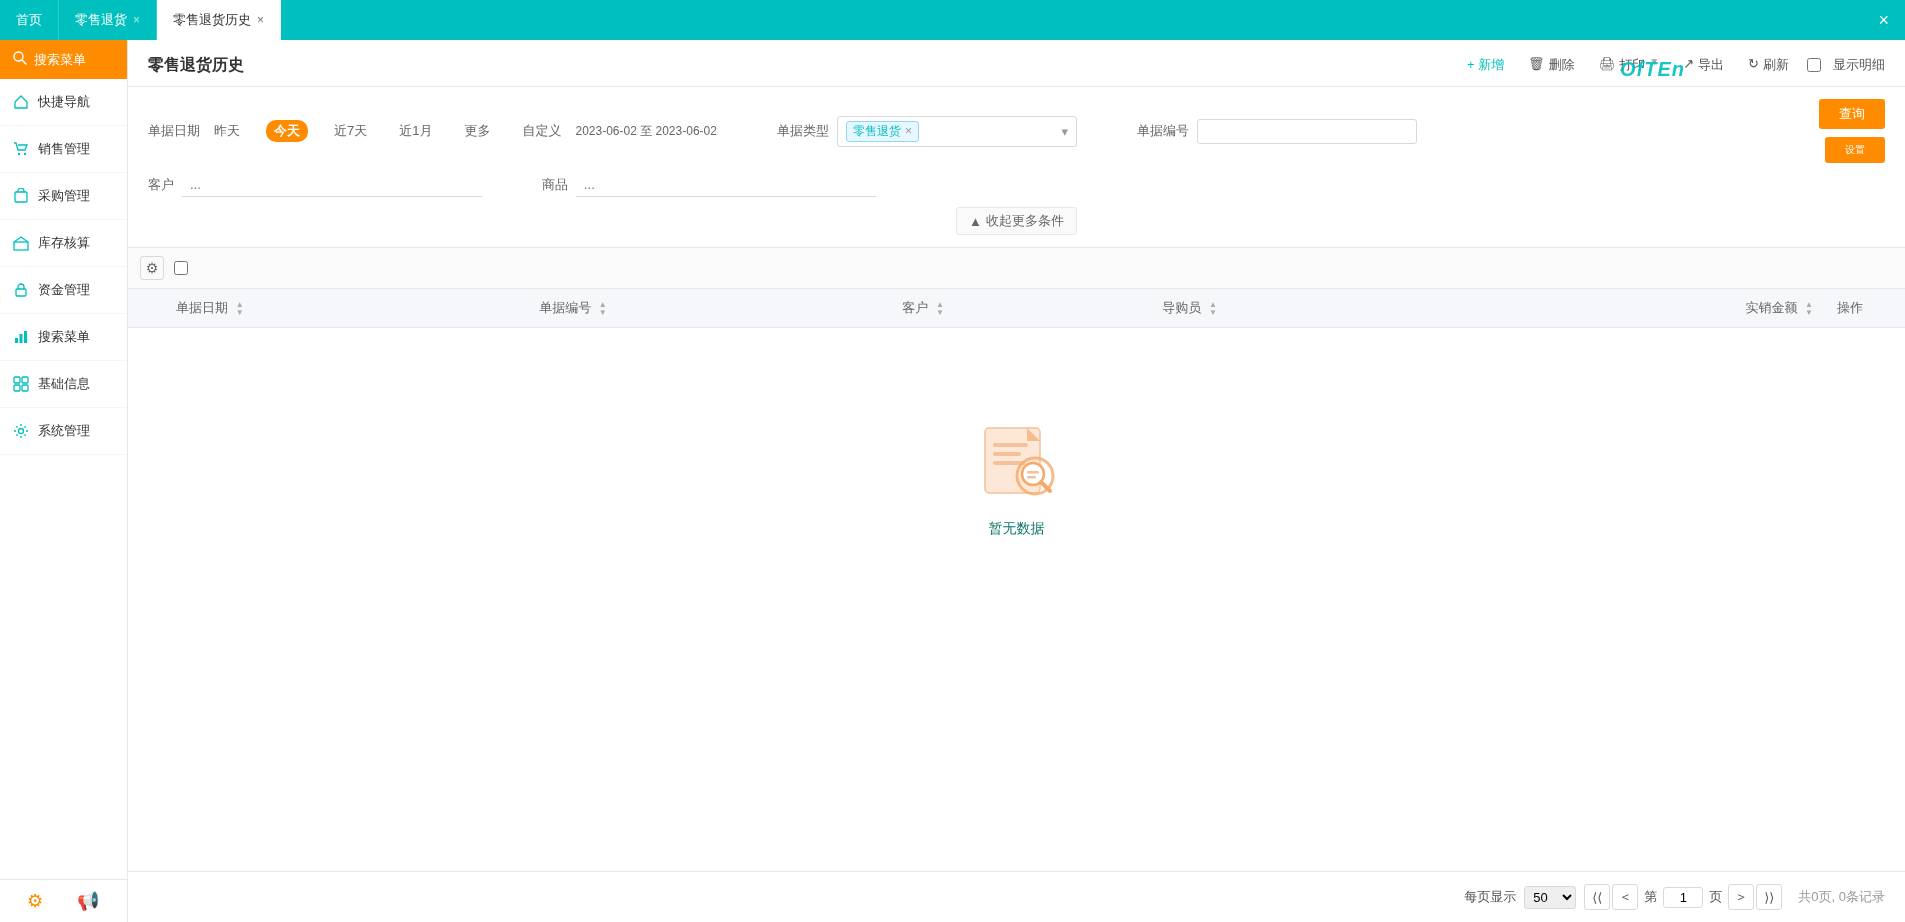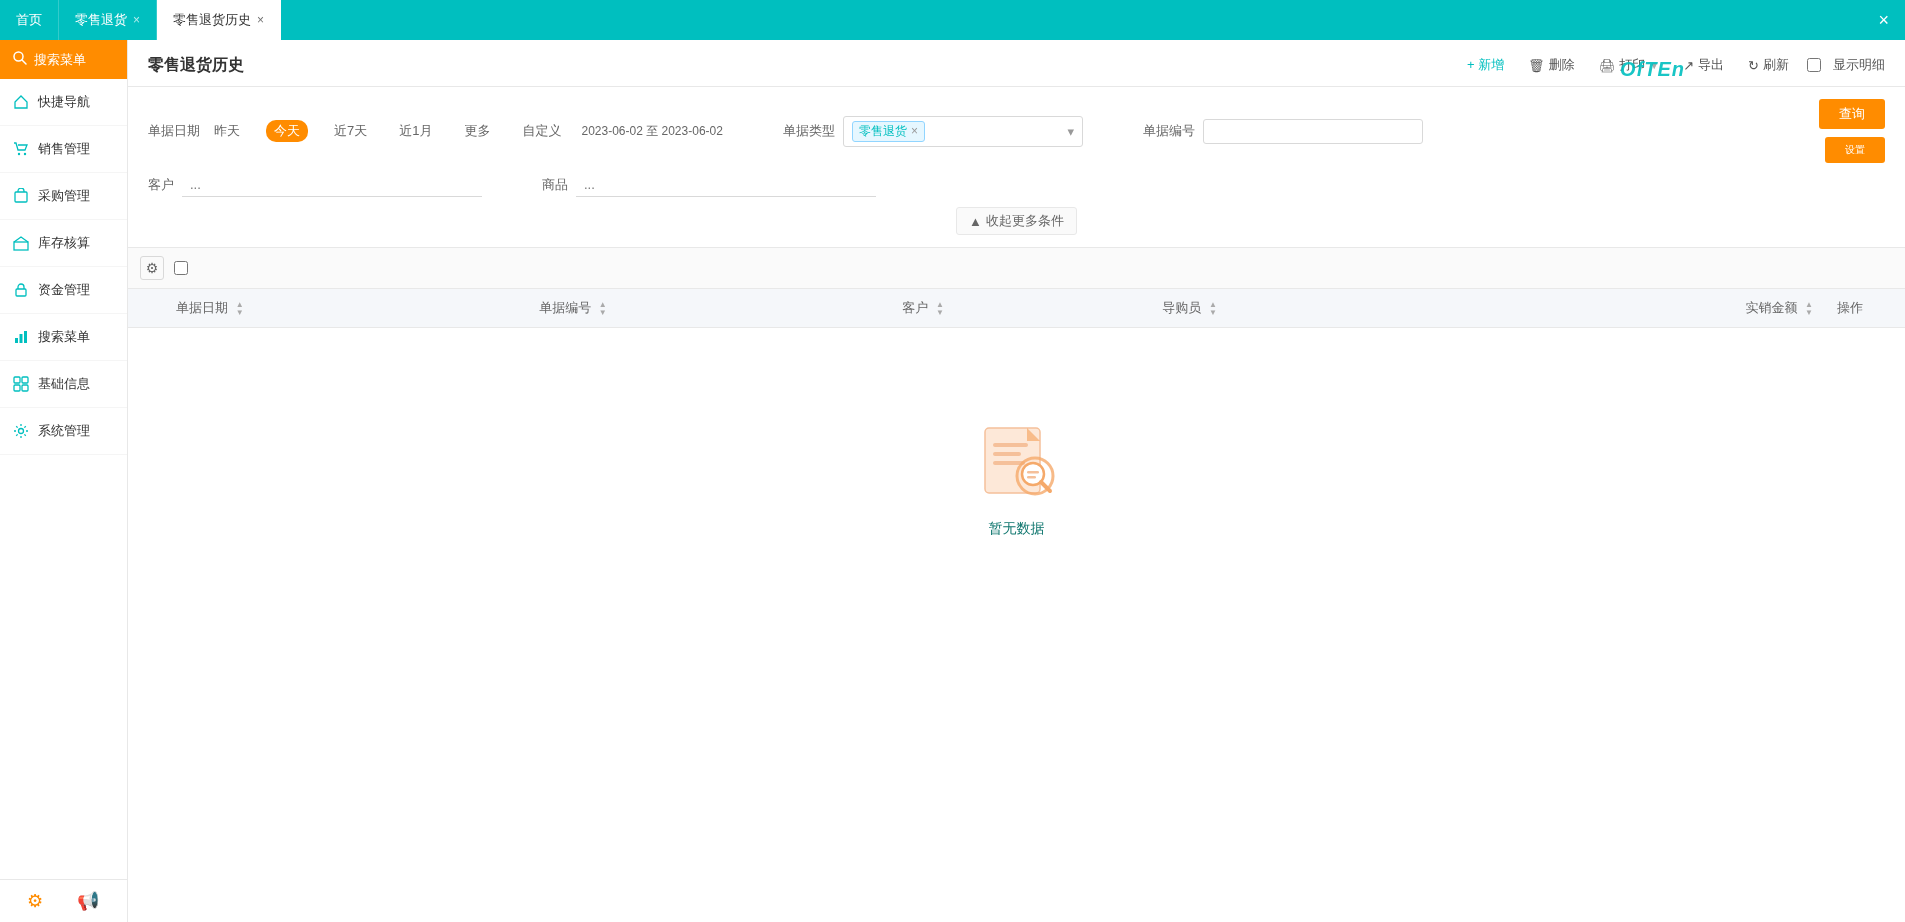--- a/index.html
+++ b/index.html
@@ -138,21 +138,20 @@
       font-weight: bold;
       color: #333;
     }
     .toolbar {
       display: flex;
       align-items: center;
       gap: 12px;
     }
     .toolbar-btn {
       display: flex;
-      align-items: center;
       gap: 4px;
       cursor: pointer;
       color: #555;
       font-size: 13px;
       padding: 4px 6px;
       border-radius: 3px;
     }
     .toolbar-btn.new { color: #00bfbf; }
     .toolbar-btn.del { color: #555; }
     .btn-query {
@@ -215,20 +214,21 @@
       color: #666;
       font-size: 13px;
       padding: 2px 6px;
       border-radius: 3px;
     }
     .date-shortcut.active {
       background: #ff8c00;
       color: #fff;
       border-radius: 10px;
       padding: 2px 8px;
+      font-weight: bold;
     }
     .date-range {
       color: #666;
       font-size: 12px;
     }
     .filter-select {
       display: flex;
       align-items: center;
       border: 1px solid #d9d9d9;
       border-radius: 3px;
@@ -585,21 +585,21 @@
         <div class="filter-item">
           <span class="filter-label">单据日期</span>
           <div class="date-shortcuts">
             <span class="date-shortcut">昨天</span>
             <span class="date-shortcut active">今天</span>
             <span class="date-shortcut">近7天</span>
             <span class="date-shortcut">近1月</span>
             <span class="date-shortcut">更多</span>
             <span class="date-shortcut">自定义</span>
           </div>
-          <div style="margin-left:6px;">
+          <div style="margin-left:0;">
             <div class="date-range">2023-06-02 至 2023-06-02</div>
           </div>
         </div>
 
         <div class="filter-item" style="margin-left: 40px;">
           <span class="filter-label">单据类型</span>
           <div class="filter-select" style="min-width:240px;">
             <span class="tag">
               <span>零售退货</span>
               <span style="cursor:pointer; color:#999;">×</span>
@@ -711,15 +711,33 @@
                   <rect x="60" y="68" width="9" height="2.5" rx="1.2" fill="#f5c09a"></rect>
                 </svg>
                 <span class="empty-text">暂无数据</span>
               </div>
             </td>
           </tr>
         </tbody>
       </table>
     </div>
 
+    <div class="pagination">
+      <span>每页显示</span>
+      <select>
+        <option value="50">50</option>
+        <option value="100">100</option>
+        <option value="200">200</option>
+      </select>
+      <div class="pagination-nav">
+        <span class="page-btn">⟨⟨</span>
+        <span class="page-btn">＜</span>
+        <span style="margin:0 4px;">第</span>
+        <input class="page-input" type="text" value="1" style="">
+        <span style="margin:0 4px;">页</span>
+        <span class="page-btn">＞</span>
+        <span class="page-btn">⟩⟩</span>
+      </div>
+      <span style="margin-left:8px; color:#999;">共0页, 0条记录</span>
+    </div>
 
   </div>
 </div>
 
 </body></html>

